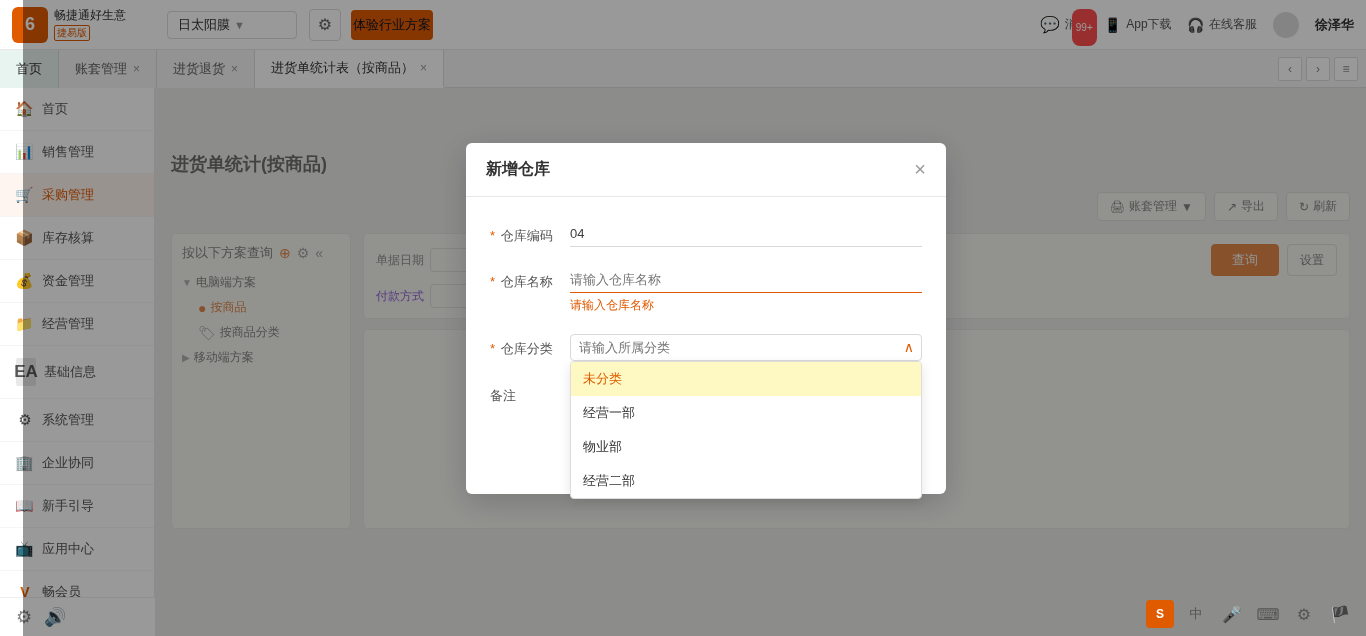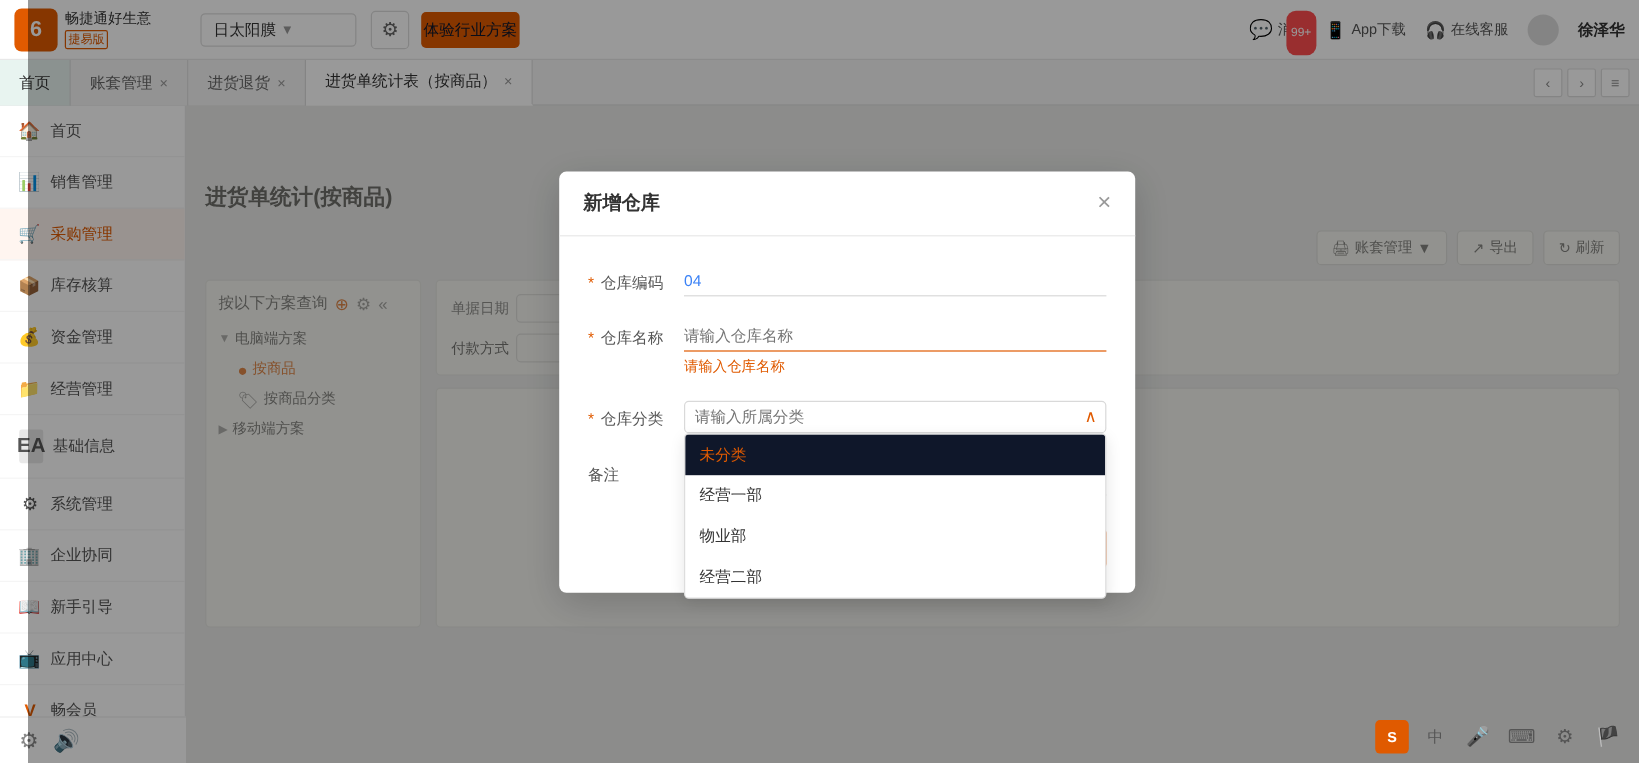--- a/index.html
+++ b/index.html
@@ -128,42 +128,42 @@
     }
     .modal-title { font-size: 16px; color: #333; font-weight: 600; }
     .modal-close { cursor: pointer; color: #999; font-size: 20px; line-height: 1; }
     .modal-body { padding: 24px 24px 16px; }
     .form-row { display: flex; align-items: flex-start; margin-bottom: 20px; }
     .form-label { width: 80px; font-size: 13px; color: #555; padding-top: 6px; flex-shrink: 0; }
     .required { color: #e05a00; margin-right: 2px; }
     .form-field { flex: 1; }
     .form-input {
       width: 100%; border: none; border-bottom: 1px solid #d9d9d9;
-      padding: 5px 0; font-size: 13px; color: #3b82f6;
+      padding: 5px 0; font-size: 13px; color: #404040;
       outline: none; background: transparent;
     }
     .form-input.error-border { border-bottom: 1px solid #e05a00; }
     .error-msg { color: #e05a00; font-size: 12px; margin-top: 4px; }
     .form-select-wrap { position: relative; }
     .form-select-input {
       width: 100%; border: 1px solid #d9d9d9; border-radius: 4px;
       padding: 5px 32px 5px 8px; font-size: 13px; color: #999;
       outline: none; background: #fff; cursor: pointer;
     }
     .select-arrow { position: absolute; right: 8px; top: 50%; transform: translateY(-50%); color: #e05a00; font-size: 14px; cursor: pointer; }
     .dropdown-list {
       position: absolute; top: 100%; left: 0; right: 0;
       background: #fff; border: 1px solid #ddd; border-radius: 4px;
       box-shadow: 0 4px 12px rgba(0,0,0,0.1); z-index: 100;
       overflow: hidden;
     }
     .dropdown-item {
       padding: 8px 12px; font-size: 13px; color: #333; cursor: pointer;
     }
-    .dropdown-item.selected { background: #0f172a; color: #e05a00; }
+    .dropdown-item.selected { background: #fef9c3; color: #e05a00; }
     .form-textarea {
       width: 100%; border: none; border-bottom: 1px solid #d9d9d9;
       padding: 5px 0; font-size: 13px; color: #333;
       outline: none; background: transparent; resize: none; height: 32px;
     }
     .modal-footer {
       padding: 8px 24px 20px;
       display: flex; justify-content: flex-end; gap: 10px;
     }
     .btn-save { background: #e05a00; color: white; border: none; border-radius: 4px; padding: 8px 28px; font-size: 14px; cursor: pointer; }
@@ -362,24 +362,28 @@
             <div style="display:flex;align-items:center;gap:6px;">
               <span style="font-size:12px;color:#666;">单据日期</span>
               <input class="filter-input" placeholder="" style="width: 100px;">
               <span style="color:#999;">至</span>
               <input class="filter-input" placeholder="" style="width: 100px;">
             </div>
             <div style="display:flex;align-items:center;gap:6px;">
               <span style="font-size:12px;color:#666;">单据状态</span>
               <select class="filter-input" style="width:100px;"></select>
             </div>
+            <div style="margin-left:auto;display:flex;gap:8px;">
+              <button class="toolbar-btn orange">查询</button>
+              <button class="toolbar-btn">设置</button>
+            </div>
           </div>
           <div style="display:flex;align-items:center;gap:16px;margin-top:8px;flex-wrap:wrap;">
             <div style="display:flex;align-items:center;gap:6px;">
-              <span style="font-size:12px;color:#404040;">付款方式</span>
+              <span style="font-size:12px;color:#6d28d9;">付款方式</span>
               <input class="filter-input" style="width: 120px;">
             </div>
             <div style="display:flex;align-items:center;gap:6px;">
               <span style="font-size:12px;color:#666;">商品</span>
               <input class="filter-input" style="width: 120px;">
               <span style="color:#999;cursor:pointer;">•••</span>
             </div>
           </div>
         </div>
 

